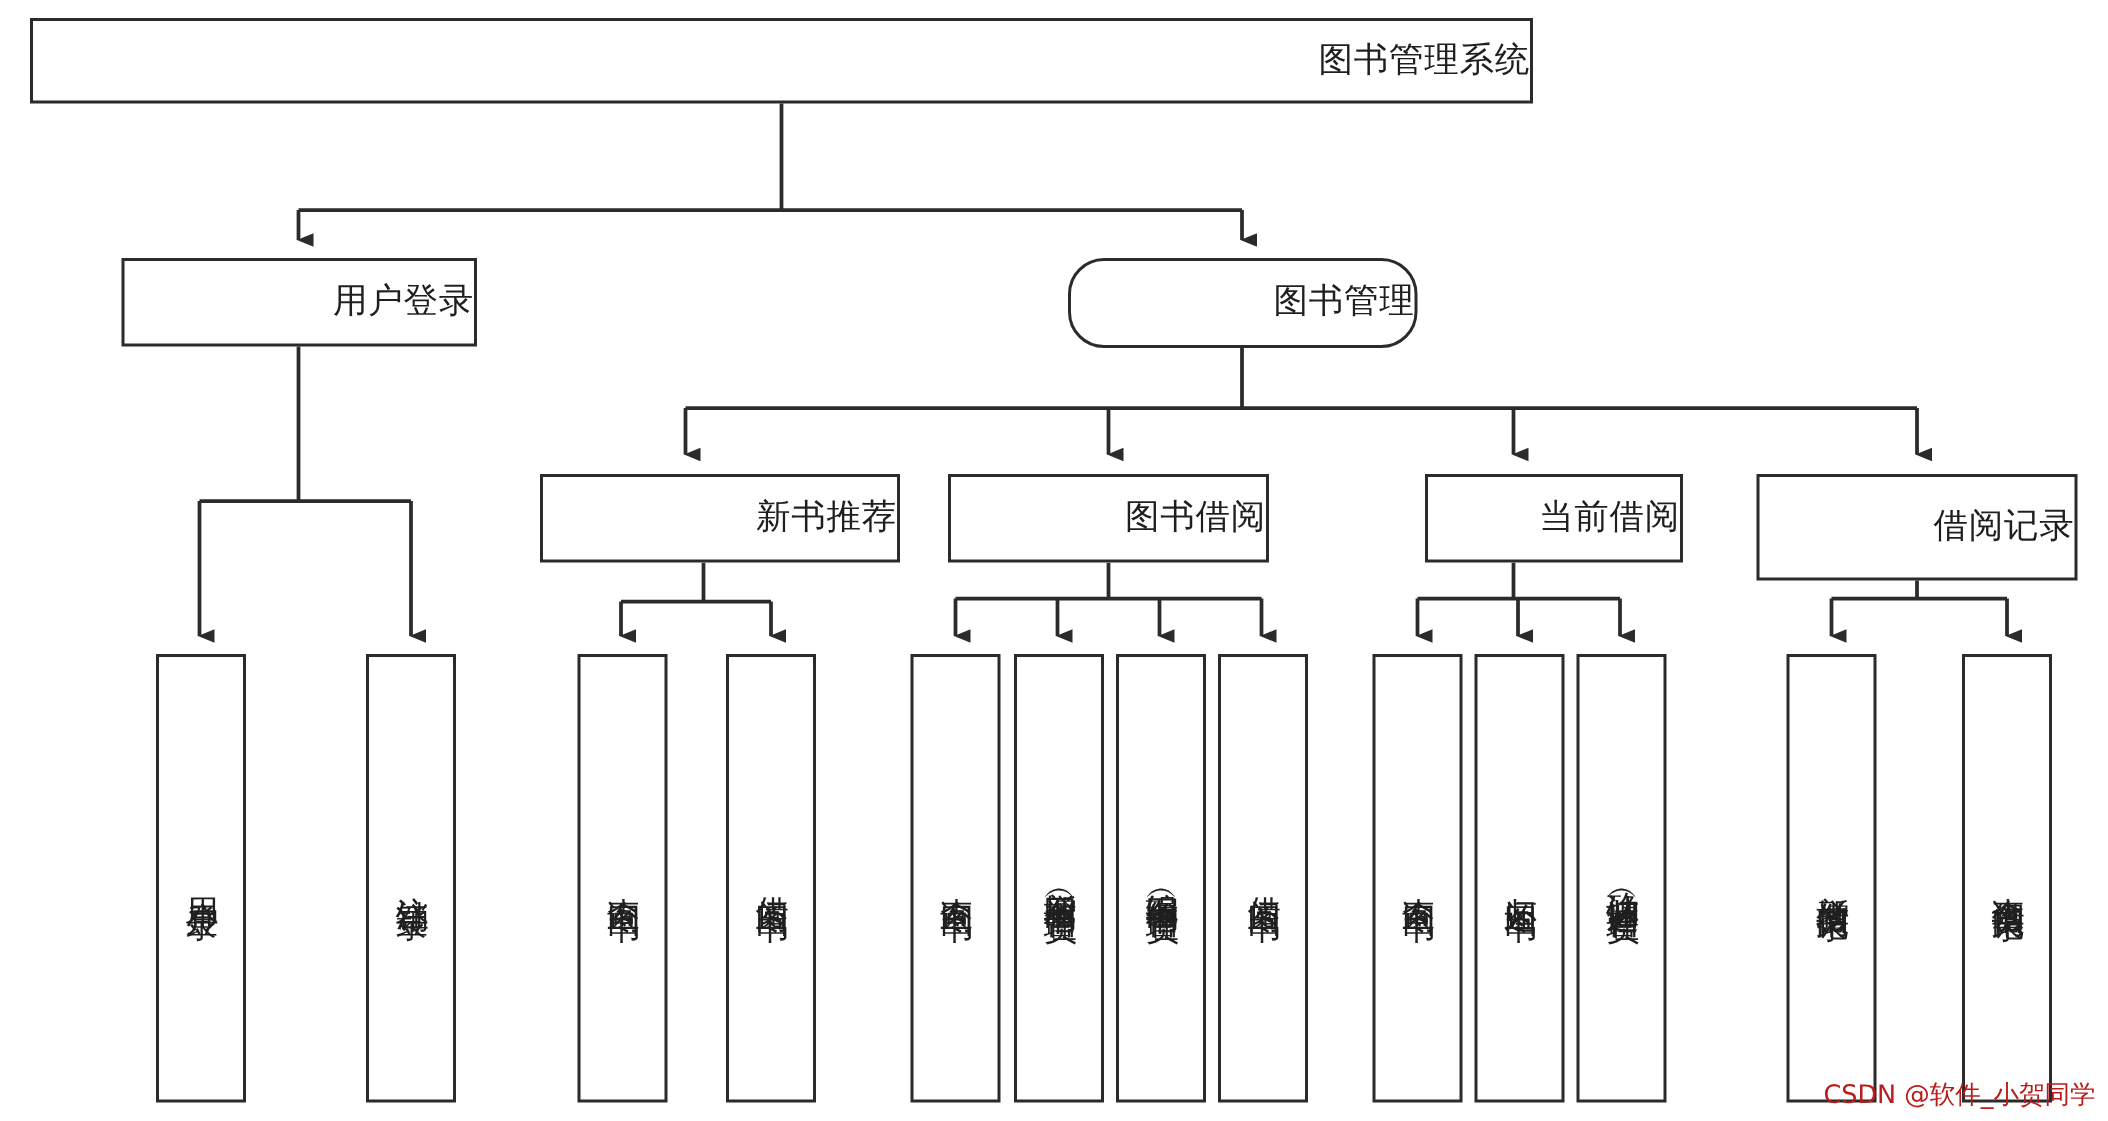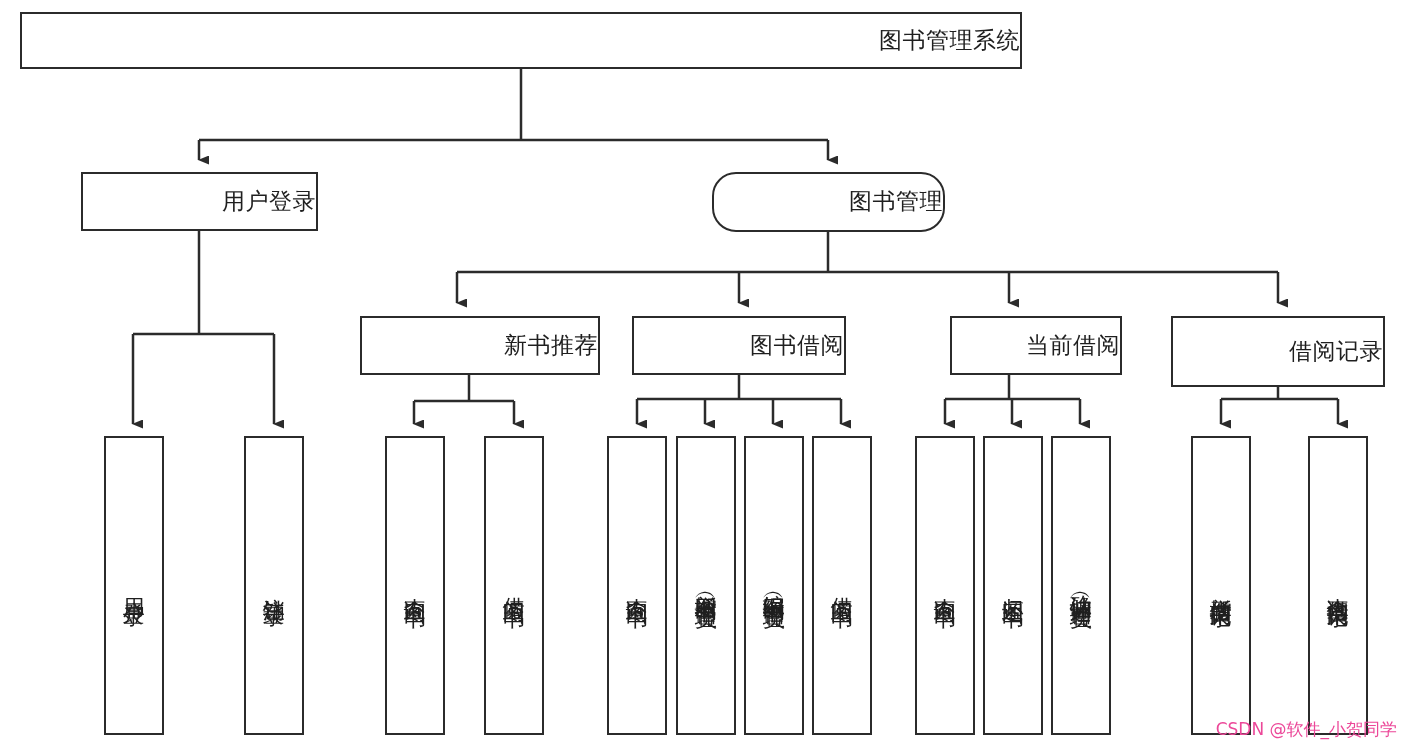--- a/index.html
+++ b/index.html
@@ -60,21 +60,21 @@
     max-height: 100%;
   }
   .node.vert.tall .node-label {
     letter-spacing: 2px;
   }
   .watermark {
     position: absolute;
     right: 8px;
     bottom: 6px;
     font-size: 17px;
-    color: #ec4899;
+    color: #b91c1c;
     z-index: 5;
     white-space: nowrap;
   }
 </style>
 </head>
 <body>
 
 <div id="canvas">
 
   <svg id="edges" viewBox="0 0 1405 747" xmlns="http://www.w3.org/2000/svg">

